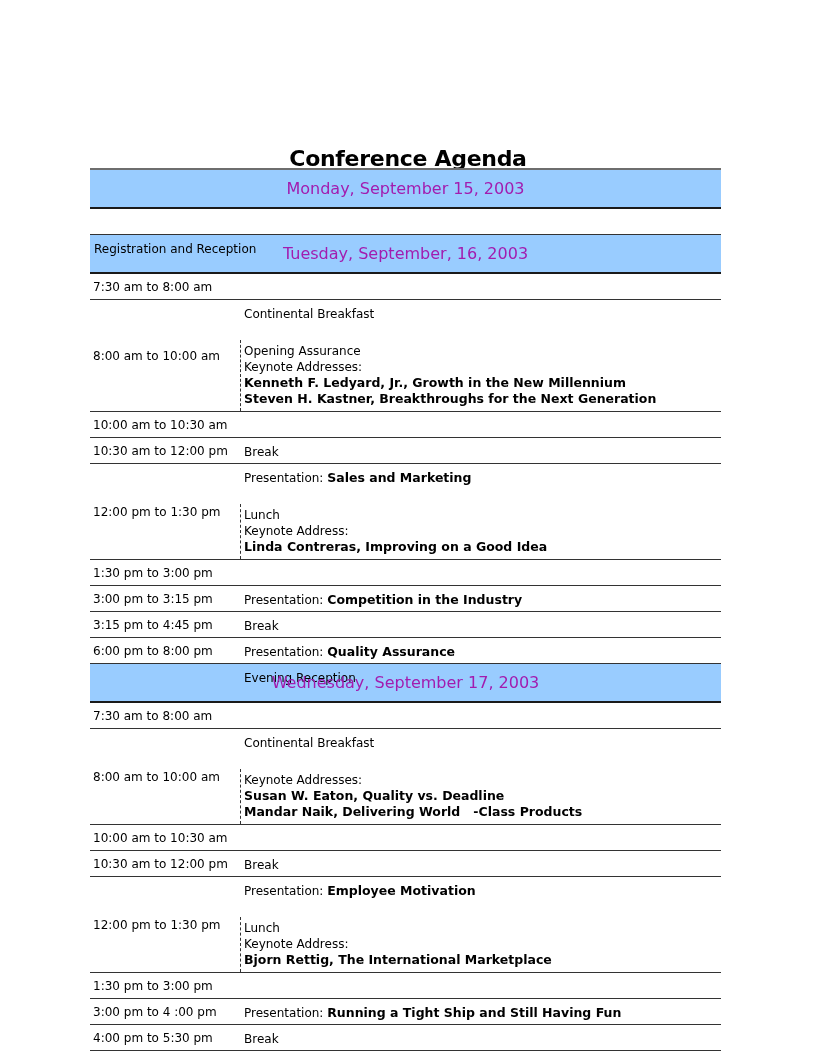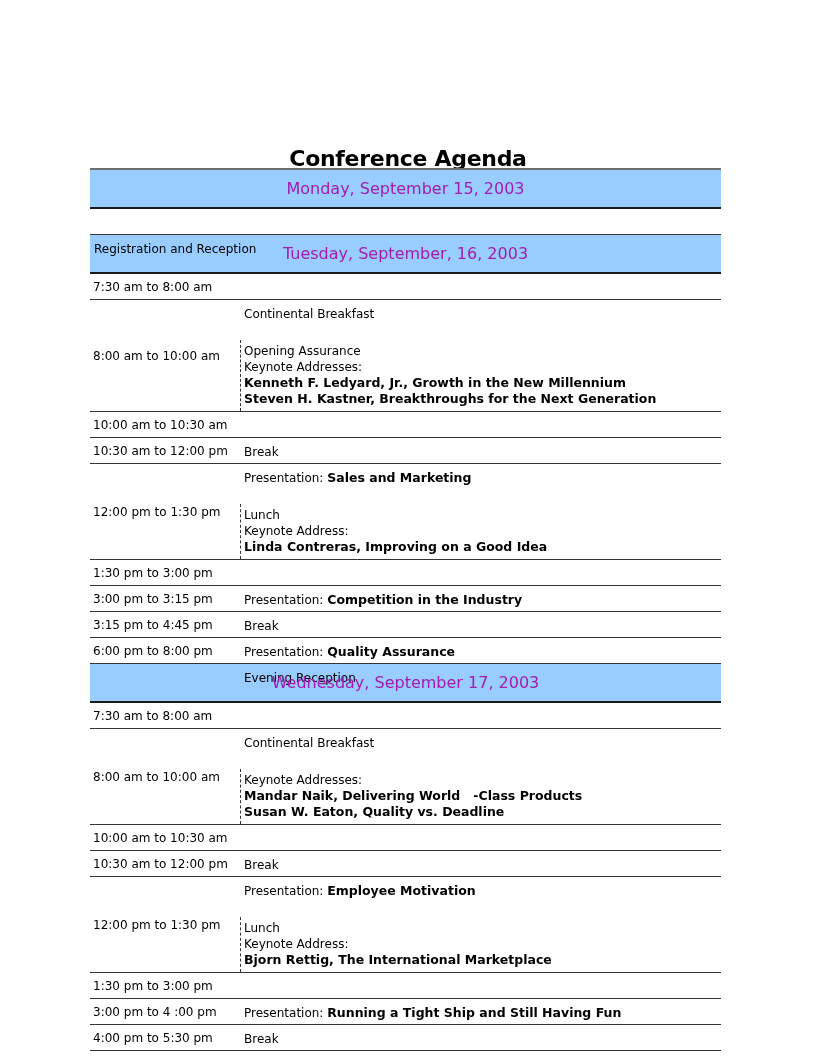--- a/index.html
+++ b/index.html
@@ -90,22 +90,22 @@
     <div class="row single">
       <div class="time">7:30 am to 8:00 am</div>
       <div class="desc">
         <div class="line"><span>Continental Breakfast</span><span class="b"></span></div>
       </div>
     </div>
     <div class="row">
       <div class="time">8:00 am to 10:00 am</div>
       <div class="desc">
         <div class="line"><span>Keynote Addresses:</span><span class="b"></span></div>
+        <div class="line"><span></span><span class="b">Susan W. Eaton, Quality vs. Deadline</span></div>
         <div class="line"><span></span><span class="b">Mandar Naik, Delivering World   -Class Products</span></div>
-        <div class="line"><span></span><span class="b">Susan W. Eaton, Quality vs. Deadline</span></div>
       </div>
     </div>
     <div class="row single">
       <div class="time">10:00 am to 10:30 am</div>
       <div class="desc">
         <div class="line"><span>Break</span><span class="b"></span></div>
       </div>
     </div>
     <div class="row single">
       <div class="time">10:30 am to 12:00 pm</div>

